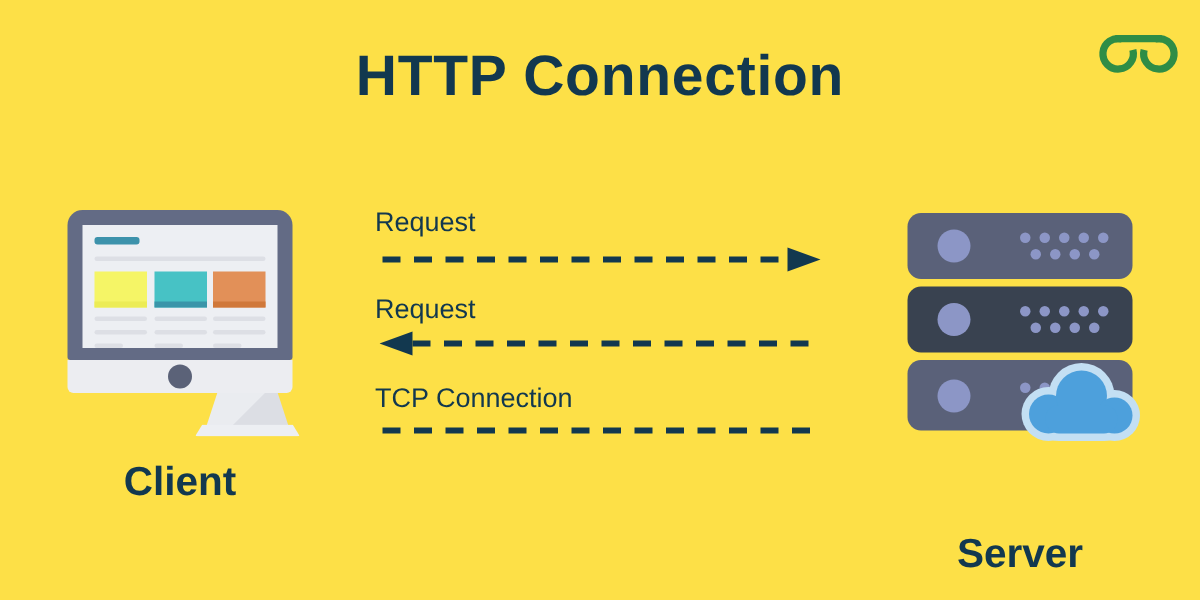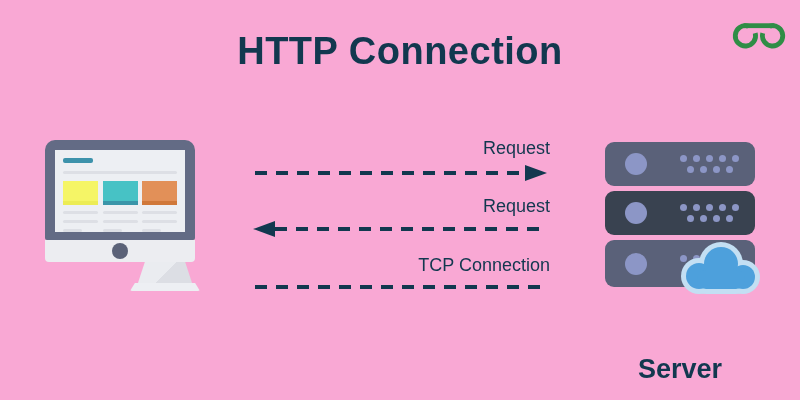--- a/index.html
+++ b/index.html
@@ -1,17 +1,17 @@
 <!DOCTYPE html>
 <html><head>
 <meta charset="utf-8">
 <style>
   html,body{margin:0;padding:0;}
   body{font-family:"Liberation Sans", sans-serif;}
-  .stage{position:relative;width:800px;height:400px;background:#f9a8d4;overflow:hidden;}
+  .stage{position:relative;width:800px;height:400px;background:#fde047;overflow:hidden;}
 
   
   .title{position:absolute;top:30px;left:0;width:100%;text-align:center;
          font-size:38px;font-weight:700;color:#12384F;letter-spacing:.5px;}
   .logo{position:absolute;top:8px;left:730px;width:58px;height:46px;}
 
   
   .client{position:absolute;left:45px;top:140px;width:150px;height:150px;}
   .mon-frame{position:absolute;left:0;top:0;width:150px;height:100px;background:#636B85;border-radius:10px 10px 2px 2px;}
   .mon-screen{position:absolute;left:10px;top:10px;width:130px;height:82px;background:#EDEFF3;}
@@ -40,21 +40,21 @@
   .unit.dark{background:#394250;height:44px;}
   .unit.last{height:47px;margin-bottom:0;}
   .u-circle{position:absolute;left:20px;top:50%;margin-top:-11px;width:22px;height:22px;border-radius:50%;background:#8C96C6;}
   .dots{position:absolute;right:16px;top:50%;transform:translateY(-50%);}
   .dr{display:flex;gap:6px;}
   .dr i{display:block;width:7px;height:7px;border-radius:50%;background:#8C96C6;}
   .dr.r2{margin-top:4px;margin-left:7px;}
   .cloud{position:absolute;left:72px;top:96px;width:92px;height:60px;}
 
   
-  .flow-label{position:absolute;left:250px;width:300px;text-align:right;
+  .flow-label{position:absolute;left:250px;width:300px;text-align:left;
               font-size:18px;color:#12384F;}
   .flow-svg{position:absolute;left:253px;width:296px;height:18px;}
   .dash{stroke:#12384F;stroke-width:4;stroke-dasharray:12 9;fill:none;}
   .head{fill:#12384F;}
 
   
   .node-label{position:absolute;width:150px;text-align:center;top:306px;
               font-size:27px;font-weight:700;color:#12384F;}
   .node-label.client-l{left:45px;}
   .node-label.server-l{left:605px;margin-top:48px;}
@@ -97,20 +97,21 @@
             <div class="tline short"></div>
           </div>
         </div>
       </div>
     </div>
     <div class="mon-chin"></div>
     <div class="mon-btn"></div>
     <div class="mon-stand"></div>
     <div class="mon-base"></div>
   </div>
+  <div class="node-label client-l">Client</div>
 
   <div class="server">
     <div class="unit light">
       <div class="u-circle"></div>
       <div class="dots">
         <span class="dr r1">
             <i></i>
             <i></i>
             <i></i>
             <i></i>

